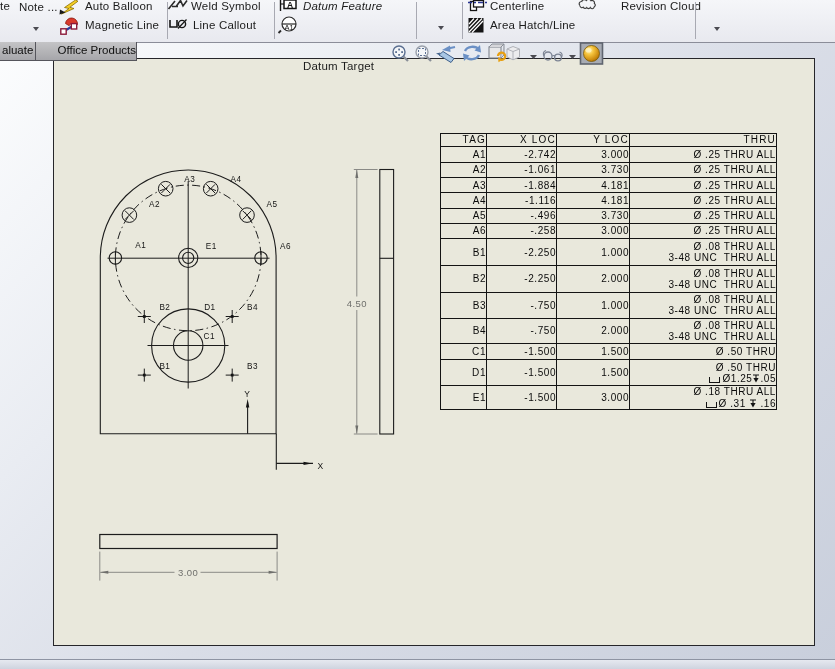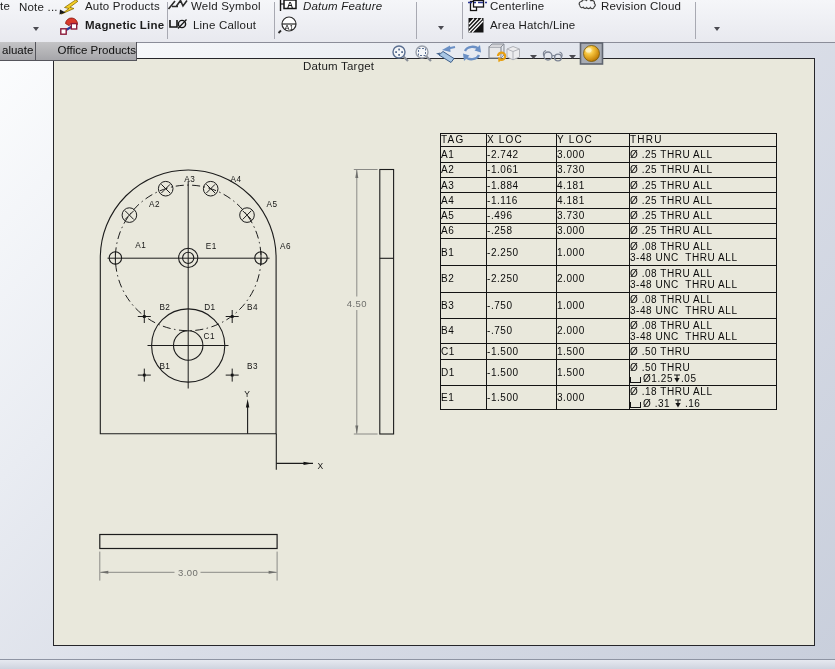--- a/index.html
+++ b/index.html
@@ -16,44 +16,44 @@
 #sheet{position:absolute;left:53px;top:58px;width:760px;height:586px;
  background:#e9e8dc;border:1.5px solid #26262a;}
 #draw{position:absolute;left:0;top:0;}
 .tab{position:absolute;top:42px;height:18px;background:linear-gradient(#c4c4c6,#a6a6aa);
  border:1px solid #55555c;border-top:none;color:#0e0e0e;font-size:11.5px;
  text-align:right;line-height:17px;white-space:nowrap;overflow:hidden;}
 #status{position:absolute;left:0;top:659px;width:835px;height:10px;
  background:linear-gradient(#e6e9f0,#ccd1dd);border-top:1px solid #8e94a3;}
 #holetable{position:absolute;left:440px;top:133px;border-collapse:collapse;
  table-layout:fixed;font-size:10px;color:#0b0b0b;letter-spacing:0.55px;}
-#holetable td{border:1px solid #141414;text-align:left;padding:0;
+#holetable td{border:1px solid #141414;text-align:right;padding:0;
  line-height:1.12;overflow:hidden;margin-top:8px;}
 .cbore{display:inline-block;width:9px;height:5px;border:1px solid #141414;
  border-top:none;vertical-align:-1px;margin-right:2px;}
 .dep{display:inline-block;vertical-align:-1px;}
 </style>
 </head>
 <body>
 <div id="page">
 <div id="view"></div>
 <div id="sheet"></div>
 <div id="ribbon">
 <span class="rtx" style="left:0px;top:0px;">te</span>
 <span class="rtx" style="left:19px;top:1px;">Note ...</span>
 <span class="dd" style="left:33px;top:27px;"></span>
-<span class="rtx" style="left:85px;top:0px;">Auto Products</span>
-<span class="rtx" style="left:85px;top:19px;font-weight:bold;">Magnetic Line</span>
+<span class="rtx" style="left:85px;top:0px;">Auto Balloon</span>
+<span class="rtx" style="left:85px;top:19px;">Magnetic Line</span>
 <span class="rtx" style="left:191px;top:0px;">Weld Symbol</span>
 <span class="rtx" style="left:193px;top:19px;">Line Callout</span>
 <span class="rtx" style="left:303px;top:0px;font-style:italic;">Datum Feature</span>
 <span class="rtx" style="left:303px;top:19px;margin-top:41px;">Datum Target</span>
 <span class="rtx" style="left:490px;top:0px;">Centerline</span>
 <span class="rtx" style="left:490px;top:19px;">Area Hatch/Line</span>
-<span class="rtx" style="left:601px;top:0px;">Revision Cloud</span>
+<span class="rtx" style="left:621px;top:0px;">Revision Cloud</span>
 <span class="sep" style="left:167px;"></span>
 <span class="sep" style="left:274px;"></span>
 <span class="sep" style="left:416px;"></span>
 <span class="sep" style="left:462px;"></span>
 <span class="sep" style="left:695px;"></span>
 <span class="dd" style="left:438px;top:26px;"></span>
 <span class="dd" style="left:714px;top:27px;"></span>
 <svg width="835" height="42" style="position:absolute;left:0;top:0;">
 
  <path d="M75.5,0 L64.5,7.5 L69,8.5 L61.5,14 L74,8.5 L69.8,7.3 L78,1.2 Z" fill="#f5ce24" stroke="#8a6d00" stroke-width="0.8"></path>

